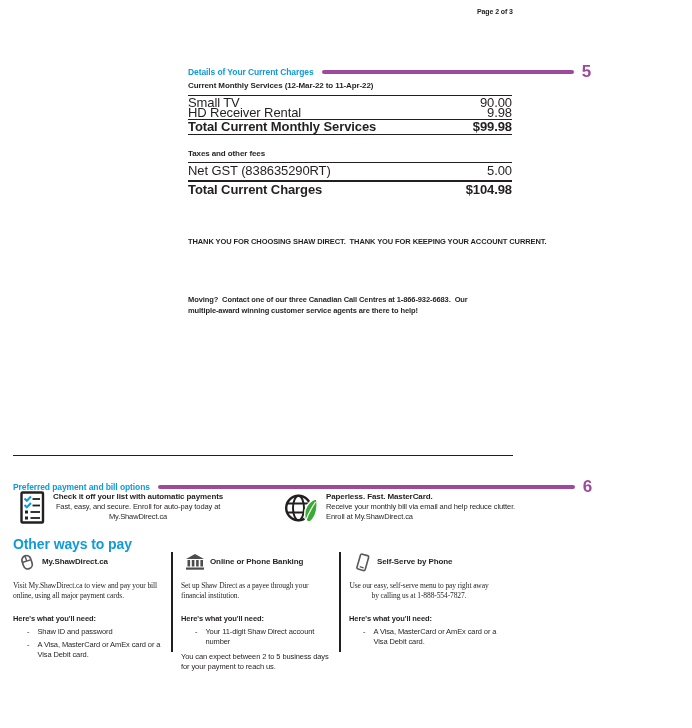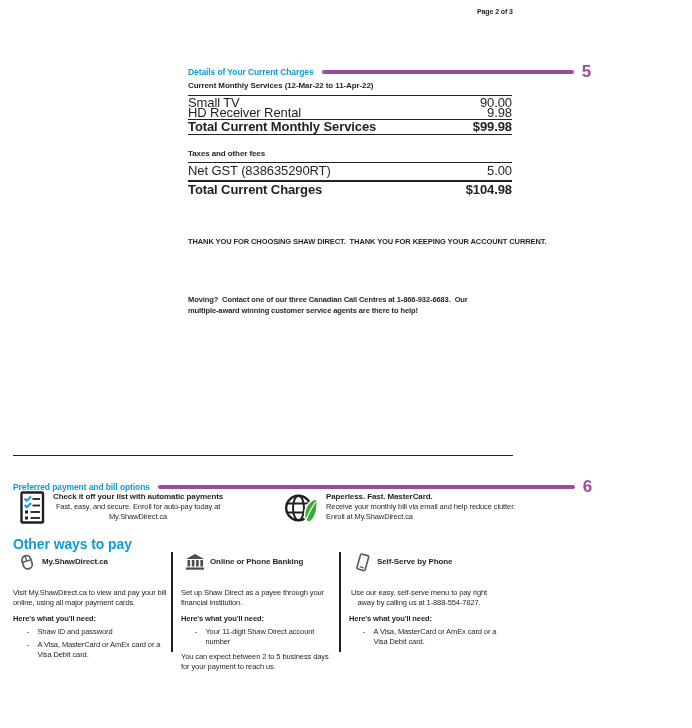--- a/index.html
+++ b/index.html
@@ -41,21 +41,21 @@
   .feature .txt { margin-left:8px; }
   .feature .ft { font-size:8px; font-weight:bold; line-height:11px; }
   .feature .fl { font-size:7.5px; line-height:10px; }
 
   .other-ways { left:13px; top:536px; font-size:14px; font-weight:bold; color:#0f9bd7; }
 
   
   .col { top:552px; font-size:7.5px; line-height:10px; }
   .col-title { display:flex; align-items:center; gap:6px; font-size:8px;
                font-weight:bold; height:20px; padding-left:5px; }
-  .col-body { margin-top:16px; }
+  .col-body { margin-top:9px;font-family:Liberation Serif, serif; }
   .need-block { position:absolute; top:62px; left:0; right:0; }
   .need-h { font-weight:bold; }
   .bullet { display:flex; margin-top:3px; }
   .bullet::before { content:"-"; margin:0 8px 0 14px; }
   .col-footer { margin-top:5px; }
   .vdiv { width:2px; background:#231f20; top:552px; height:100px; }
 </style>
 </head>
 <body>
 

